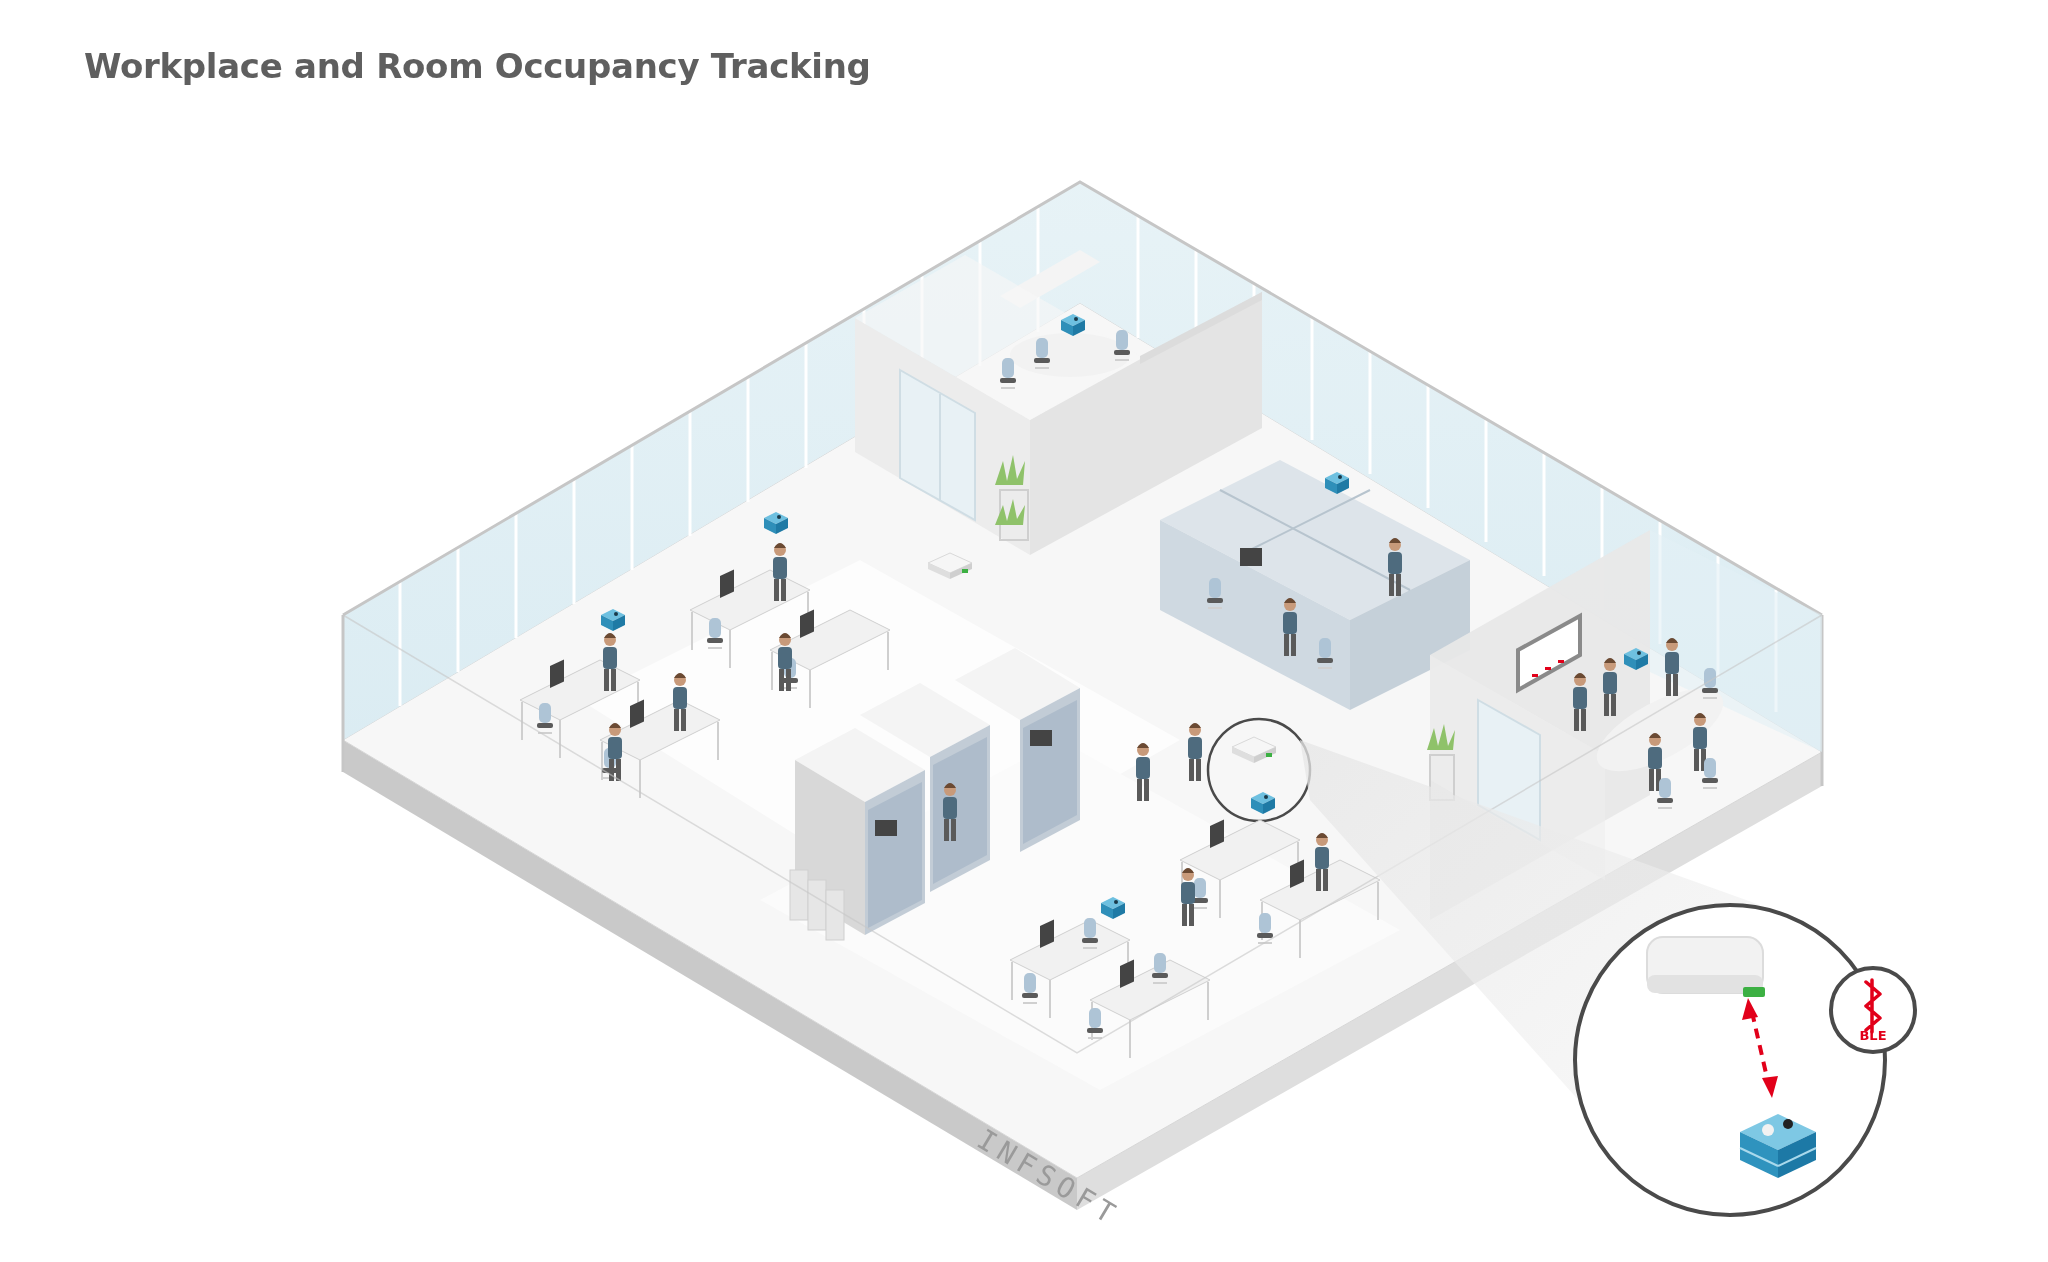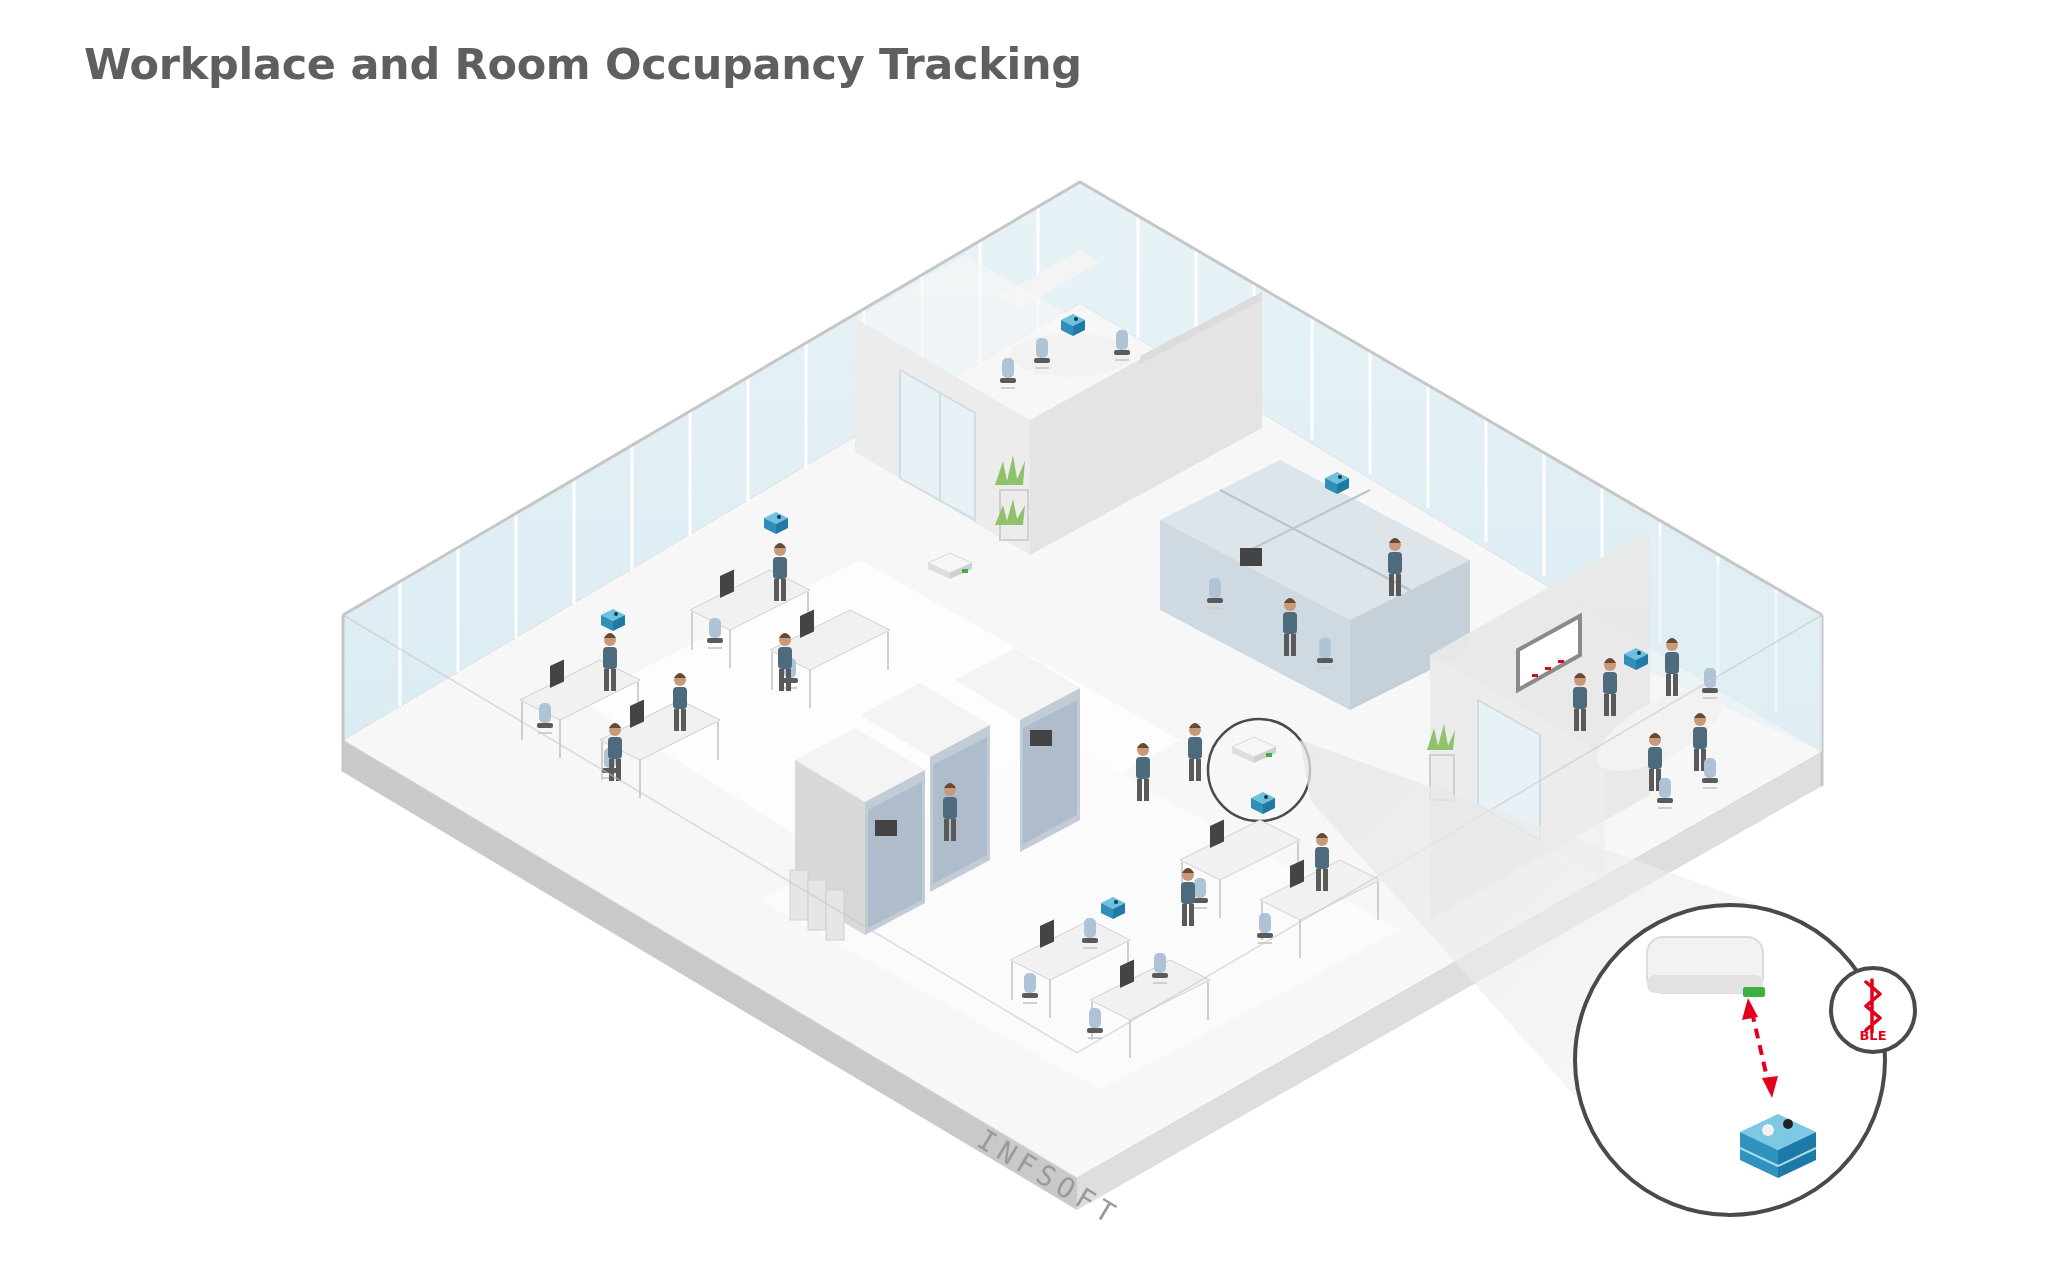--- a/index.html
+++ b/index.html
@@ -1,20 +1,20 @@
 <!DOCTYPE html>
 <html><head>
 <meta charset="utf-8">
 <style>
   html, body { margin: 0; padding: 0; background: #ffffff; }
   body { width: 2048px; height: 1262px; position: relative; overflow: hidden; font-family: "DejaVu Sans", "Liberation Sans", sans-serif; }
   .title {
-    position: absolute; left: 84px; top: 39px;
+    position: absolute; left: 84px; top: 46px;
     font-family: "DejaVu Sans", "Liberation Sans", sans-serif;
-    font-weight: bold; font-size: 43px; color: #5f5f5f; letter-spacing: -0.3px;
+    font-weight: bold; font-size: 34px; color: #5f5f5f; letter-spacing: -0.3px;
     margin: 0;
   }
   svg.scene { position: absolute; left: 0; top: 0; }
   .ble-label { font-family: "DejaVu Sans", "Liberation Sans", sans-serif; font-weight: bold; font-size: 13px; fill: #e2001a; }
   .brand { font-family: "DejaVu Sans Mono", "Liberation Mono", monospace; font-size: 28px; fill: #9a9a9a; letter-spacing: 6px; }
 </style>
 </head>
 <body>
 
 <h1 class="title">Workplace and Room Occupancy Tracking</h1>

